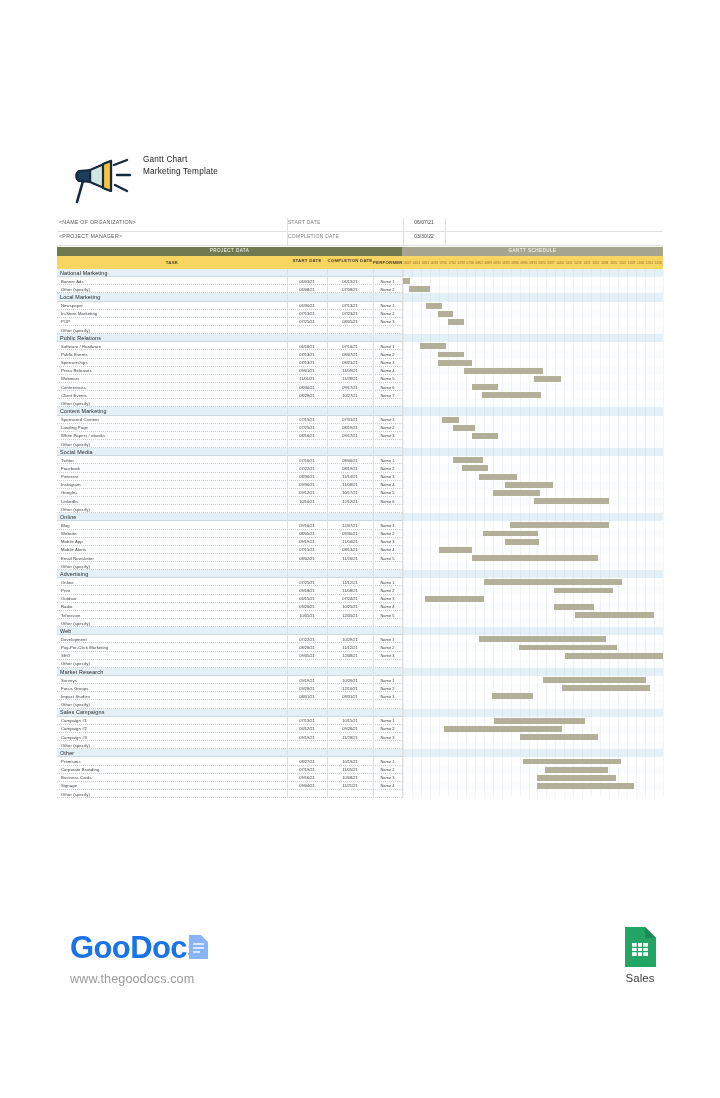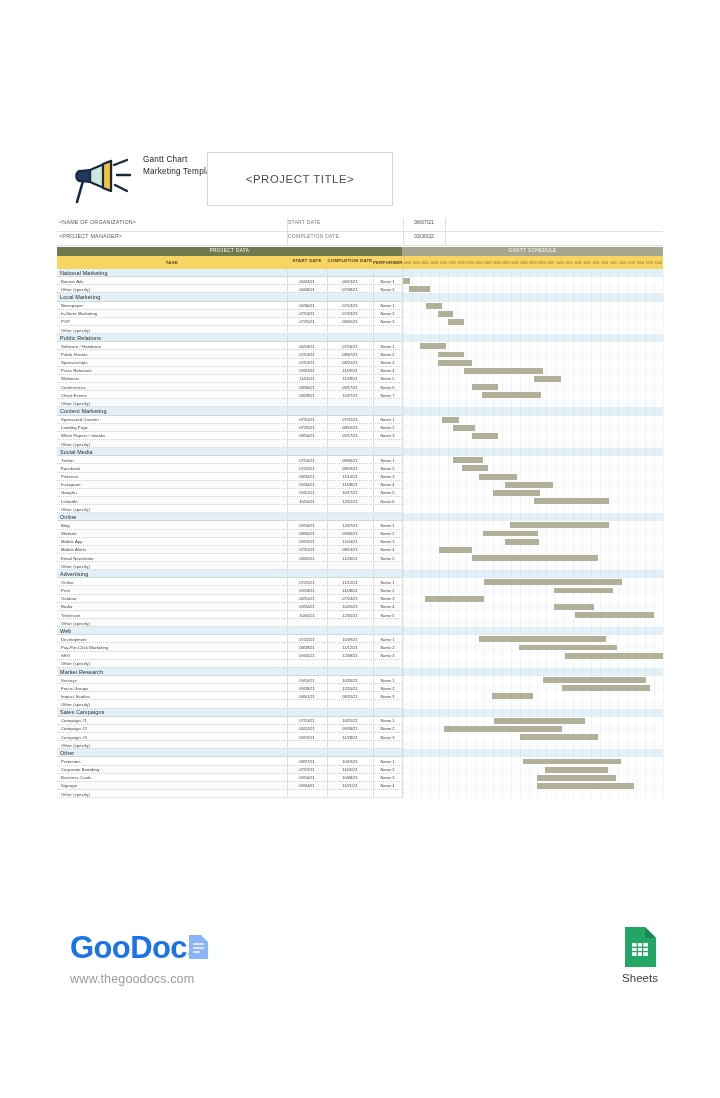--- a/index.html
+++ b/index.html
@@ -78,23 +78,20 @@
             <line x1="47" y1="19" x2="60" y2="19"></line>
             <line x1="45" y1="29" x2="57" y2="35"></line>
           </g>
           <path d="M20 14 L41 5 L41 35 L20 26 Z" fill="#cfe6e0" stroke="#15293f" stroke-width="2.2" stroke-linejoin="round"></path>
           <path d="M33 8 L41 5 L41 35 L33 32 Z" fill="#f5c342" stroke="#15293f" stroke-width="2.2" stroke-linejoin="round"></path>
           <path d="M9 15 L20 14 L20 26 L9 25 A6 6 0 0 1 9 15 Z" fill="#1d3b5c" stroke="#15293f" stroke-width="2.2" stroke-linejoin="round"></path>
           <line x1="13" y1="25" x2="7" y2="46" stroke="#15293f" stroke-width="2.6" stroke-linecap="round"></line>
         </svg>
       </div>
       <div class="brandtxt">Gantt Chart Marketing Template</div>
-      <div class="titlebox">
-        <span>&lt;PROJECT TITLE&gt;</span>
-      </div>
     </div>
 
     <div class="orgwrap">
       <div class="vline" style="left:230px;top:0;height:27px;"></div>
       <div class="vline" style="left:346px;top:0;height:27px;"></div>
       <div class="vline" style="left:388px;top:0;height:27px;"></div>
       <div class="orow r1">
         <div class="ocell-a">&lt;NAME OF ORGANIZATION&gt;</div>
         <div class="ocell-b">START DATE</div>
         <div class="ocell-c">06/07/21</div>
@@ -2854,15 +2851,15 @@
         <path d="M22 1 l11 11 h-11 z" fill="#1d8a56"></path>
         <rect x="9" y="17" width="16" height="13" fill="#ffffff"></rect>
         <g stroke="#23a566" stroke-width="1.3">
           <line x1="9" y1="21.3" x2="25" y2="21.3"></line>
           <line x1="9" y1="25.6" x2="25" y2="25.6"></line>
           <line x1="14.3" y1="17" x2="14.3" y2="30"></line>
           <line x1="19.6" y1="17" x2="19.6" y2="30"></line>
         </g>
       </svg>
     </div>
-    <div class="cap">Sheets</div>
+    <div class="cap">Sales</div>
   </div>
 </div>
 
 </body></html>

